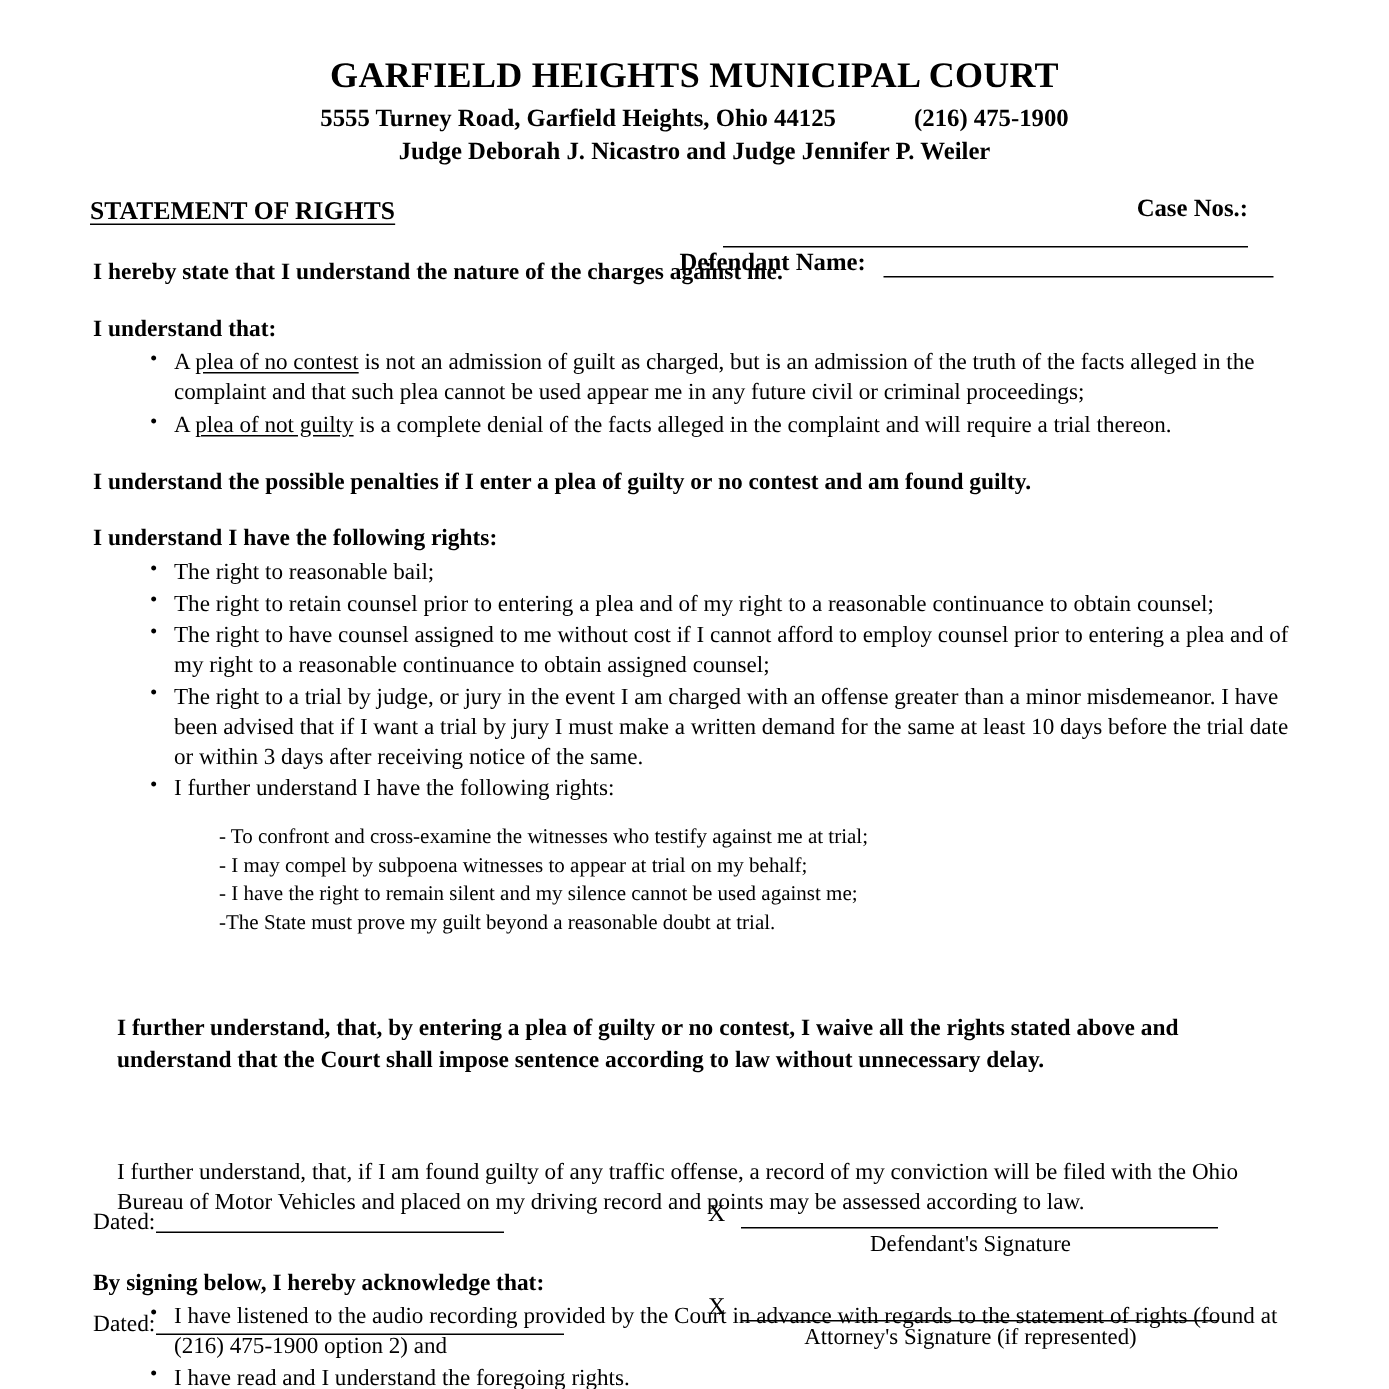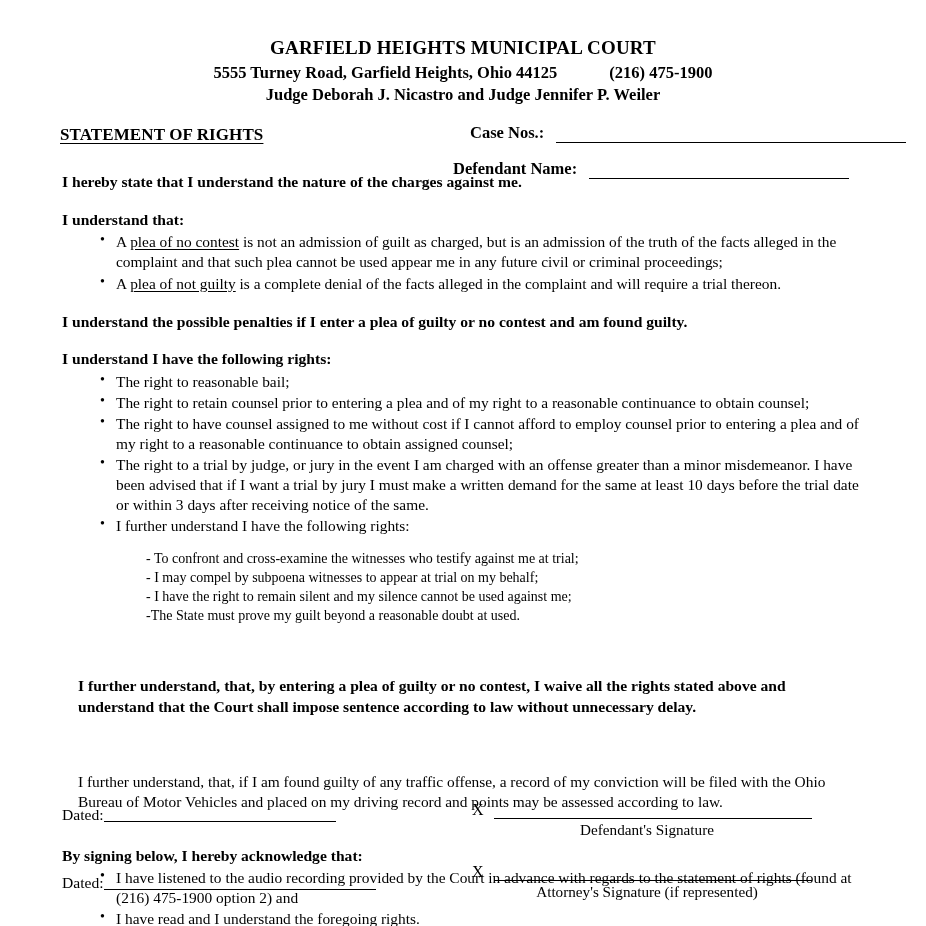--- a/index.html
+++ b/index.html
@@ -23,21 +23,21 @@
     background: #ffffff;
   }
 
   
   .court-header {
     text-align: center;
     padding-top: 36px;
   }
   .court-name {
     font-weight: bold;
-    font-size: 19px;
+    font-size: 24px;
     letter-spacing: .2px;
     line-height: 1.25;
   }
   .court-address {
     font-weight: bold;
     font-size: 16.5px;
     line-height: 1.3;
     margin-top: 2px;
   }
   .court-address .gap {
@@ -75,21 +75,21 @@
   .field-label {
     font-weight: bold;
     font-size: 16.5px;
     white-space: nowrap;
   }
   .field-line {
     border-bottom: 1.6px solid #000;
     height: 15px;
     margin-left: 12px;
   }
-  .field-case { left: 470px; top: 0px; }
+  .field-case { left: 470px; top: 0px; flex-direction: column; }
   .field-case .field-line { width: 350px; }
   .field-def { left: 453px; top: 36px; }
   .field-def .field-line { width: 260px; }
 
   
   .body {
     position: absolute;
     left: 62px;
     top: 172px;
     width: 812px;
@@ -244,21 +244,21 @@
       <li>The right to retain counsel prior to entering a plea and of my right to a reasonable continuance to obtain counsel;</li>
       <li>The right to have counsel assigned to me without cost if I cannot afford to employ counsel prior to entering a plea and of my right to a reasonable continuance to obtain assigned counsel;</li>
       <li>The right to a trial by judge, or jury in the event I am charged with an offense greater than a minor misdemeanor. I have been advised that if I want a trial by jury I must make a written demand for the same at least 10 days before the trial date or within 3 days after receiving notice of the same.</li>
       <li>I further understand I have the following rights:</li>
     </ul>
 
     <ul class="subitems">
       <li>- To confront and cross-examine the witnesses who testify against me at trial;</li>
       <li>- I may compel by subpoena witnesses to appear at trial on my behalf;</li>
       <li>- I have the right to remain silent and my silence cannot be used against me;</li>
-      <li>-The State must prove my guilt beyond a reasonable doubt at used.</li>
+      <li>-The State must prove my guilt beyond a reasonable doubt at trial.</li>
     </ul>
 
     <div class="space-lg"></div>
     <div class="space-sm"></div>
 
     <p class="para bold">I further understand, that, by entering a plea of guilty or no contest, I waive all the rights stated above and understand that the Court shall impose sentence according to law without unnecessary delay.</p>
 
     <div class="space-lg"></div>
 
     <p class="para">I further understand, that, if I am found guilty of any traffic offense, a record of my conviction will be filed with the Ohio Bureau of Motor Vehicles and placed on my driving record and points may be assessed according to law.</p>

